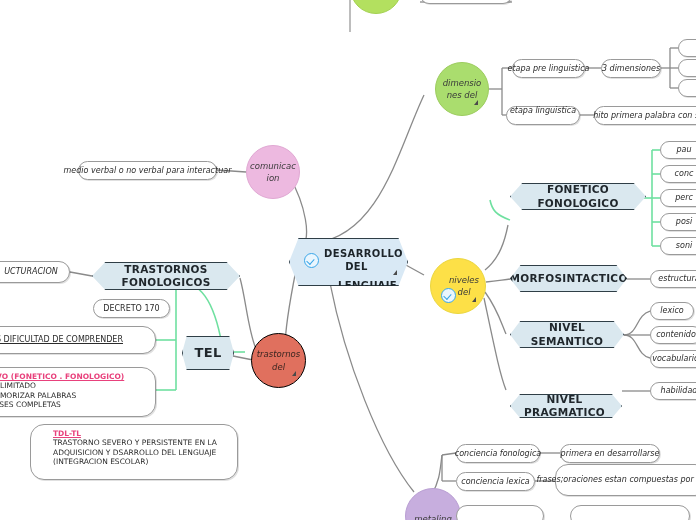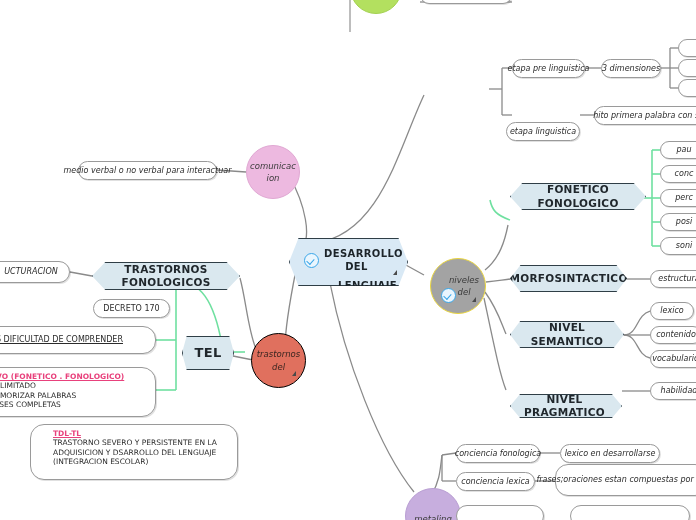--- a/index.html
+++ b/index.html
@@ -94,21 +94,21 @@
     font-size: 8.5px;
     font-style: italic;
     color: #3a3a3a;
     flex-direction: column;
     line-height: 1.45;
   }
   .circ.green  { background: #aadd6e; border: 1px solid #9ccc5e; }
   .circ.green2 { background: #b3e05f; border: 1px solid #a4d152; }
   .circ.pink   { background: #edb9e0; border: 1px solid #e0a8d3; }
   .circ.salmon { background: #e0705e; border: 1px solid #000000; color:#3a2520; }
-  .circ.yellow { background: #a3a3a3; border: 1px solid #ead63f; }
+  .circ.yellow { background: #fde047; border: 1px solid #ead63f; }
   .circ.purple { background: #c7aede; border: 1px solid #b99ed3; }
 
   
   .chk {
     display: inline-block;
     width: 13px; height: 13px;
     border-radius: 50%;
     border: 1.6px solid #3aa6e8;
     background: #eaf6fe;
     position: relative;
@@ -250,31 +250,36 @@
   </div>
 
   <div class="node pill" style="left:78px; top:161px; width:139px; height:19px;">
     <span>medio verbal o no verbal para interactuar</span>
   </div>
   <div class="node circ pink" style="left:246px; top:145px; width:54px; height:54px;">
     <span>comunicac</span>
     <span>ion</span>
   </div>
 
+  <div class="node circ green" style="left:435px; top:62px; width:54px; height:54px;">
+    <span>dimensio</span>
+    <span>nes del</span>
+    <span class="tri" style="right:10px; bottom:10px;"></span>
+  </div>
   <div class="node pill" style="left:512px; top:59px; width:73px; height:19px;">
     <span>etapa pre linguistica</span>
   </div>
   <div class="node pill" style="left:601px; top:59px; width:60px; height:19px;">
     <span>3 dimensiones</span>
   </div>
   <div class="node pill" style="left:678px; top:39px; width:30px; height:18px;"></div>
   <div class="node pill" style="left:678px; top:59px; width:30px; height:18px;"></div>
   <div class="node pill" style="left:678px; top:79px; width:30px; height:18px;"></div>
 
-  <div class="node pill" style="left:506px; top:122px; width:74px; height:19px;">
+  <div class="node pill" style="left:506px; top:106px; width:74px; height:19px;align-items:flex-end;">
     <span>etapa linguistica</span>
   </div>
   <div class="node pill" style="left:594px; top:106px; width:124px; height:19px;">
     <span>hito primera palabra con signifi</span>
   </div>
 
   <div class="node circ salmon" style="left:251px; top:333px; width:55px; height:55px;">
     <span>trastornos</span>
     <span>del</span>
     <span class="tri" style="right:9px; bottom:11px;"></span>
@@ -370,21 +375,21 @@
     <span>habilidad</span>
   </div>
 
   <div class="node circ purple" style="left:405px; top:488px; width:56px; height:56px;">
     <span style="margin-top:6px;">metaling</span>
   </div>
   <div class="node pill" style="left:456px; top:444px; width:84px; height:19px;">
     <span>conciencia fonologica</span>
   </div>
   <div class="node pill" style="left:560px; top:444px; width:100px; height:19px;">
-    <span>lexico en desarrollarse</span>
+    <span>primera en desarrollarse</span>
   </div>
   <div class="node pill" style="left:456px; top:472px; width:79px; height:19px;">
     <span>conciencia lexica</span>
   </div>
   <div class="node pill" style="left:555px; top:464px; width:153px; height:32px;">
     <span>frases;oraciones estan compuestas por palabra</span>
   </div>
   <div class="node pill" style="left:456px; top:505px; width:88px; height:22px;"></div>
   <div class="node pill" style="left:570px; top:505px; width:120px; height:22px;"></div>
 

